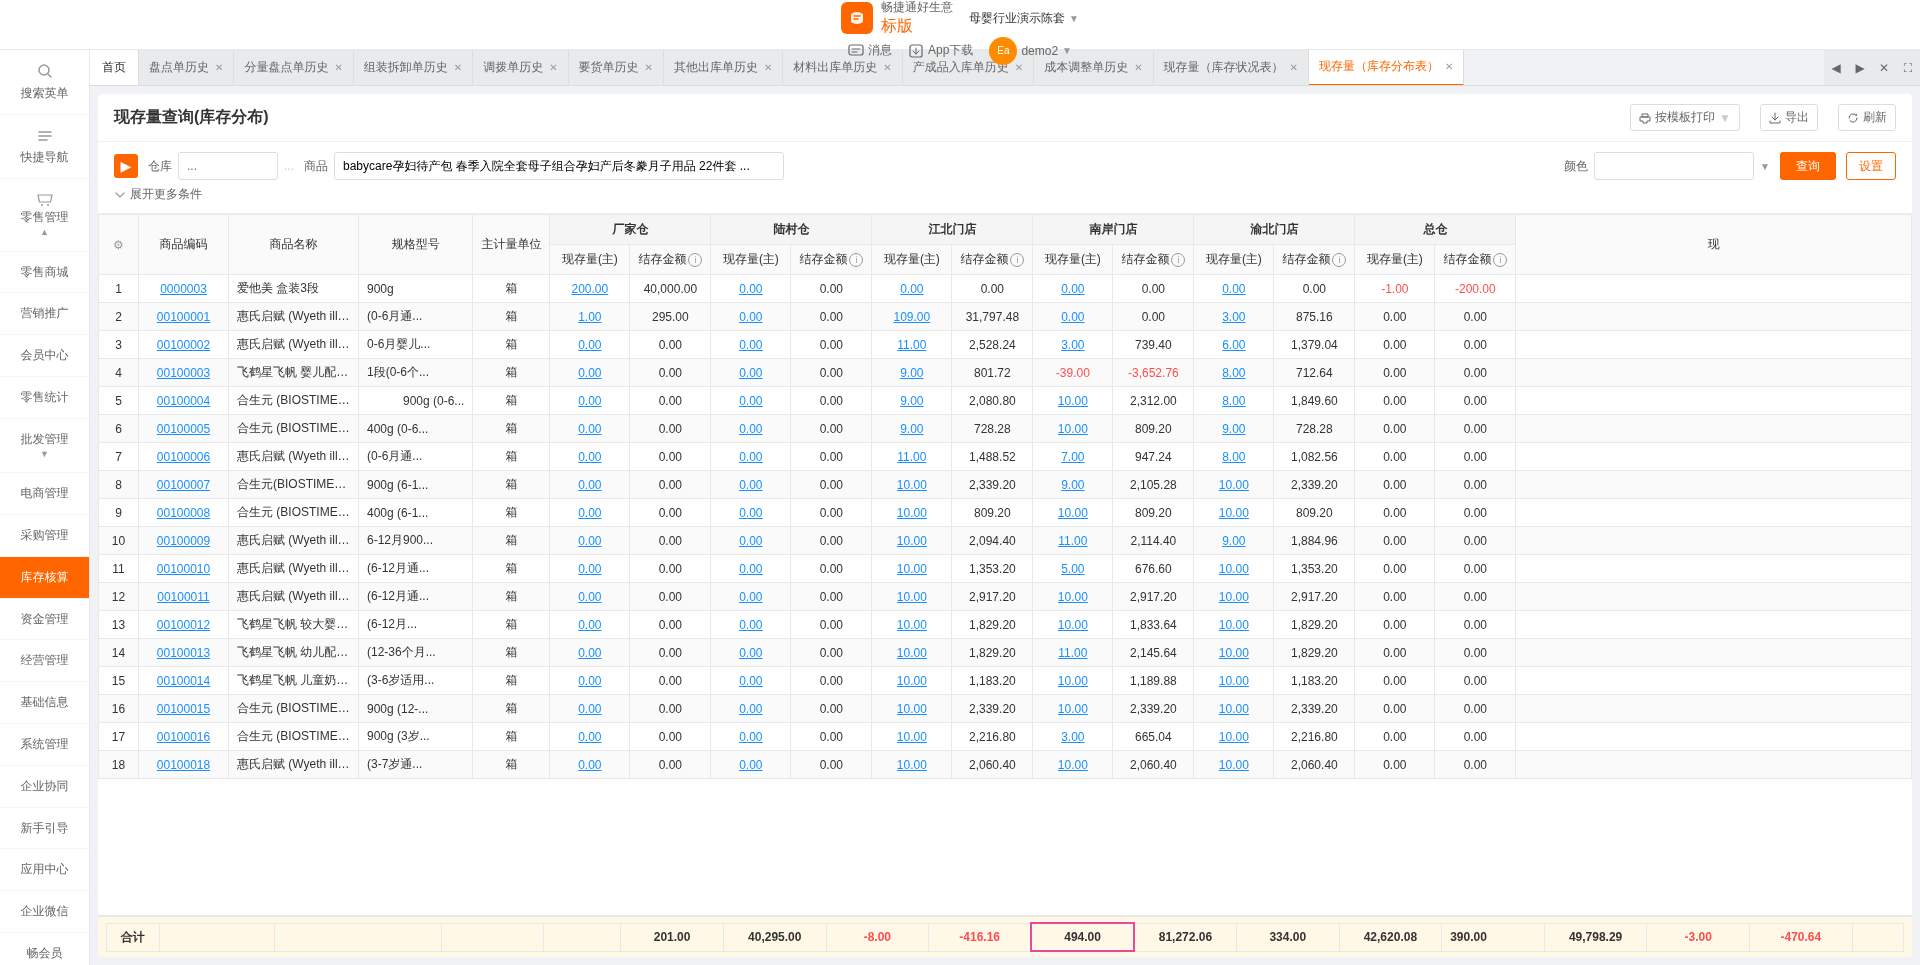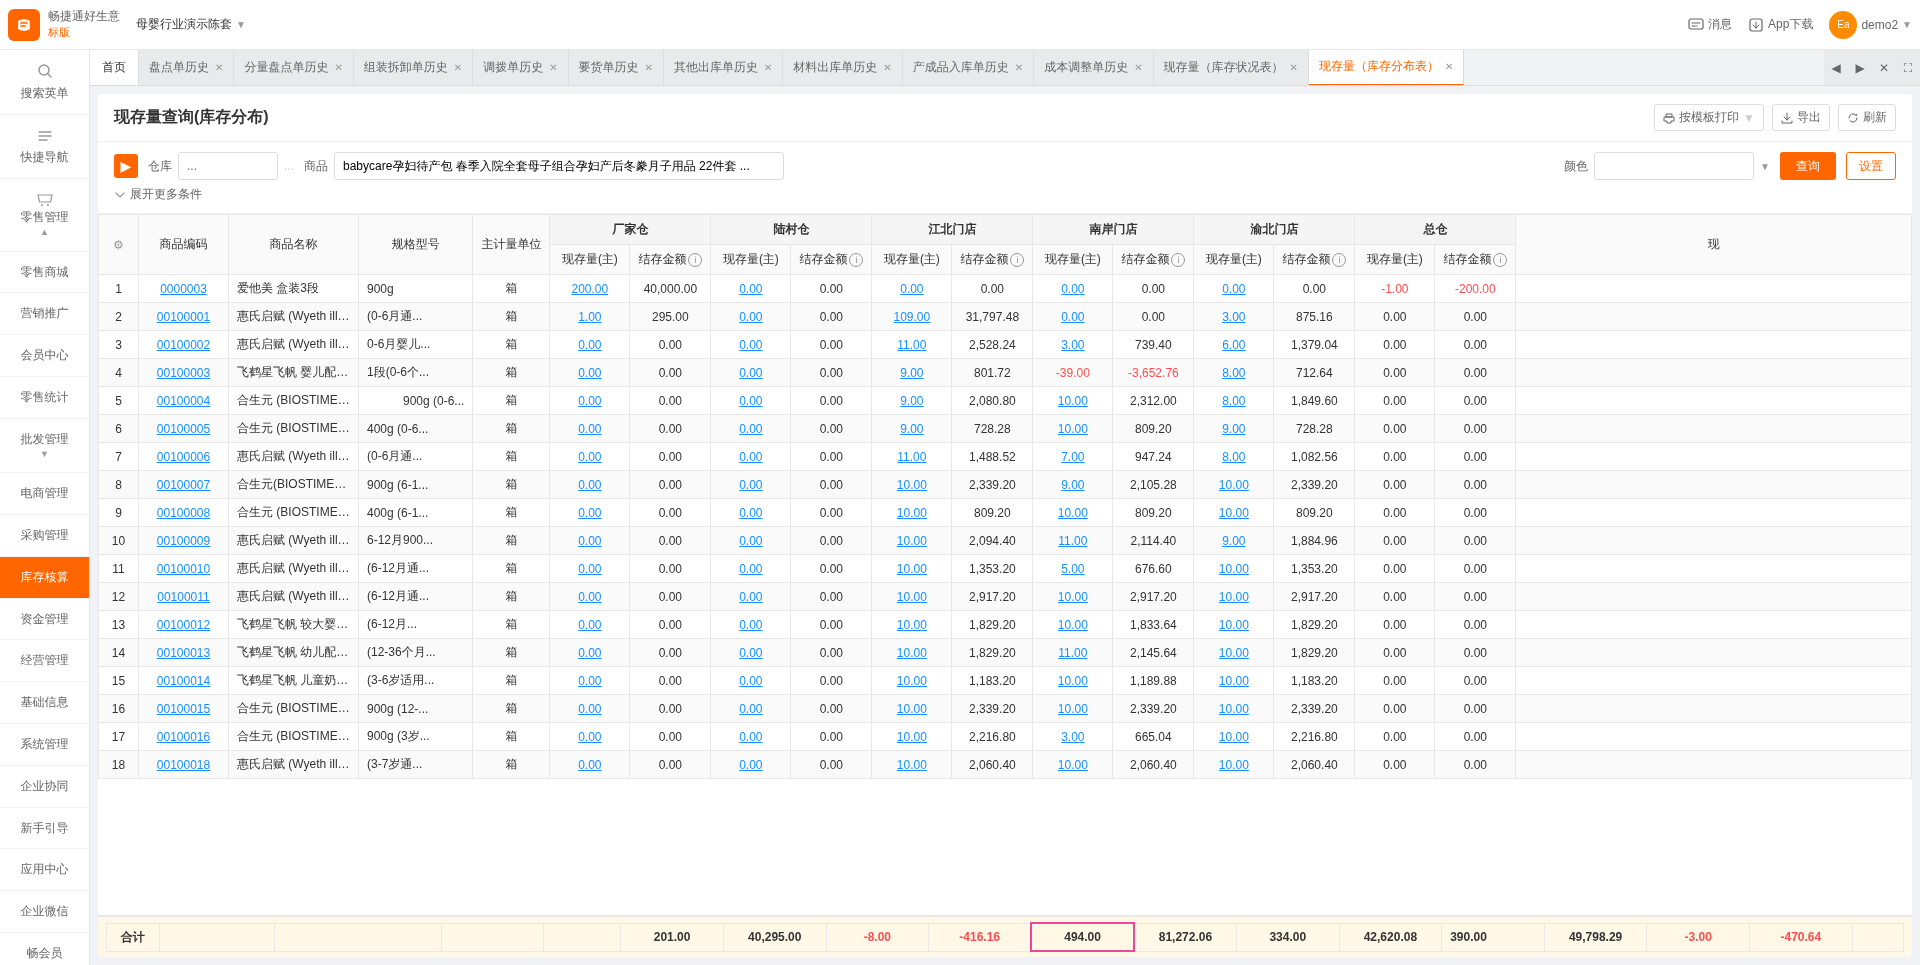--- a/index.html
+++ b/index.html
@@ -10,40 +10,41 @@
       height: 50px;
       background: #fff;
       display: flex;
       align-items: center;
       justify-content: space-between;
       padding: 0 8px;
       border-bottom: 1px solid #e8e8e8;
       position: fixed;
       top: 0; left: 0; right: 0;
       z-index: 100;
+      flex-direction: column;
     }
     .logo-area {
       display: flex;
       align-items: center;
       gap: 8px;
     }
     .logo-icon {
       width: 32px;
       height: 32px;
       background: #ff6600;
       border-radius: 6px;
       display: flex;
       align-items: center;
       justify-content: center;
       color: white;
       font-size: 10px;
       font-weight: bold;
     }
     .logo-text { font-size: 12px; color: #666; line-height: 1.3; }
-    .logo-sub { font-size: 11px; color: #ff6600; font-family: Liberation Mono, monospace; }
+    .logo-sub { font-size: 16px; color: #ff6600; font-family: Liberation Mono, monospace; }
     .top-right {
       display: flex;
       align-items: center;
       gap: 16px;
     }
     .top-btn {
       display: flex;
       align-items: center;
       gap: 4px;
       color: #666;
@@ -173,21 +174,21 @@
       flex-shrink: 0;
     }
     .page-title {
       font-size: 16px;
       font-weight: bold;
       color: #333;
       padding-bottom: 10px;
     }
     .page-actions {
       display: flex;
-      gap: 8px;
+      gap: 20px;
       align-items: center;
       padding-bottom: 10px;
     }
     .action-btn {
       display: flex;
       align-items: center;
       gap: 4px;
       padding: 4px 8px;
       border: 1px solid #ddd;
       border-radius: 3px;

